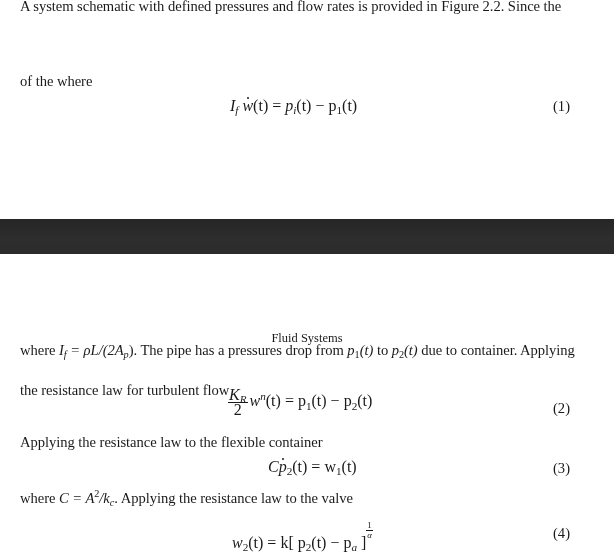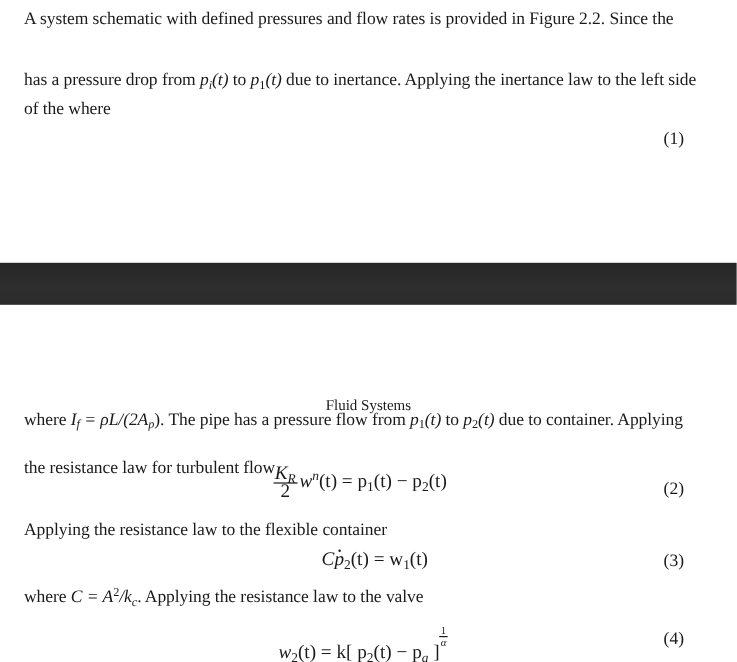--- a/index.html
+++ b/index.html
@@ -1,21 +1,21 @@
 <!DOCTYPE html>
 <html><head>
   <meta charset="utf-8">
   <style>
     html, body { margin: 0; padding: 0; }
     body {
       width: 614px; height: 552px; overflow: hidden; position: relative;
       background: #ffffff; color: #1a1a1a;
       font-family: "Liberation Serif", "DejaVu Serif", serif;
     }
-    .page-top, .page-bottom { position: absolute; left: 0; width: 614px; background: #ffffff; margin-top: 10px; }
+    .page-top, .page-bottom { position: absolute; left: 0; width: 614px; background: #ffffff; }
     .page-top { top: 0; height: 219px; }
     .page-bottom { top: 254px; height: 298px; }
     .page-gap {
       position: absolute; left: 0; top: 219px; width: 614px; height: 35px;
       background: linear-gradient(#262626, #2e2e2e 60%, #2b2b2b);
     }
     .line {
       position: absolute; left: 20px; font-size: 14.6px; line-height: 18px;
       white-space: nowrap; letter-spacing: -0.05px;
     }
@@ -42,40 +42,37 @@
     .dot::after {
       content: ""; position: absolute; left: 50%; top: 1px; width: 2px; height: 2px;
       margin-left: -1px; border-radius: 50%; background: #1a1a1a;
     }
   </style>
 </head>
 <body>
 
 <div class="page-top">
   <div class="line" style="top:-3px;">A system schematic with defined pressures and flow rates is provided in Figure 2.2. Since the</div>
-  <div class="line" style="top:48px;">
-    <span>has a pressure drop from</span>
-    <i>p</i><sub><i>i</i></sub><i>(t)</i>
-    <span>to</span>
-    <i>p</i><sub>1</sub><i>(t)</i>
-    <span>due to inertance. Applying the inertance law to the left side</span>
-  </div>
   <div class="line" style="top:72px;">of the where</div>
 
+  <div class="eq" style="left:230px; top:96px;">
+    <span>I</span><sub>f</sub>
+    <span class="dot">w</span><span class="up">(t) = </span><span>p</span><sub>i</sub><span class="up">(t) − p</span><sub class="up">1</sub><span class="up">(t)</span>
+  </div>
   <div class="eqnum" style="top:97px;">(1)</div>
 </div>
 
 <div class="page-gap"></div>
 
 <div class="page-bottom"></div>
 
 <div class="header">Fluid Systems</div>
 
 <div class="line" style="top:341px;">
-  <span>where </span><i>I</i><sub><i>f</i></sub><i> = ρL/(2A</i><sub><i>p</i></sub><span>).</span><span> The pipe has a pressure flow from </span><i>p</i><sub>1</sub><i>(t)</i><span> to </span><i>p</i><sub>2</sub><i>(t)</i><span> due to container. Applying</span>
+  <span>where </span><i>I</i><sub><i>f</i></sub><i> = ρL/(2A</i><sub><i>p</i></sub><span>).</span><span> The pipe has a pressures drop from </span><i>p</i><sub>1</sub><i>(t)</i><span> to </span><i>p</i><sub>2</sub><i>(t)</i><span> due to container. Applying</span>
 </div>
 <div class="line" style="top:381px;">the resistance law for turbulent flow</div>
 
 <div class="eq" style="left:228px; top:388px;">
   <span class="frac">
     <span class="num"><span>K</span><sub>R</sub></span>
     <span class="den">2</span>
   </span><span>w</span><sup>n</sup><span class="up">(t) = p</span><sub class="up">1</sub><span class="up">(t) − p</span><sub class="up">2</sub><span class="up">(t)</span>
 </div>
 <div class="eqnum" style="top:399px;">(2)</div>

